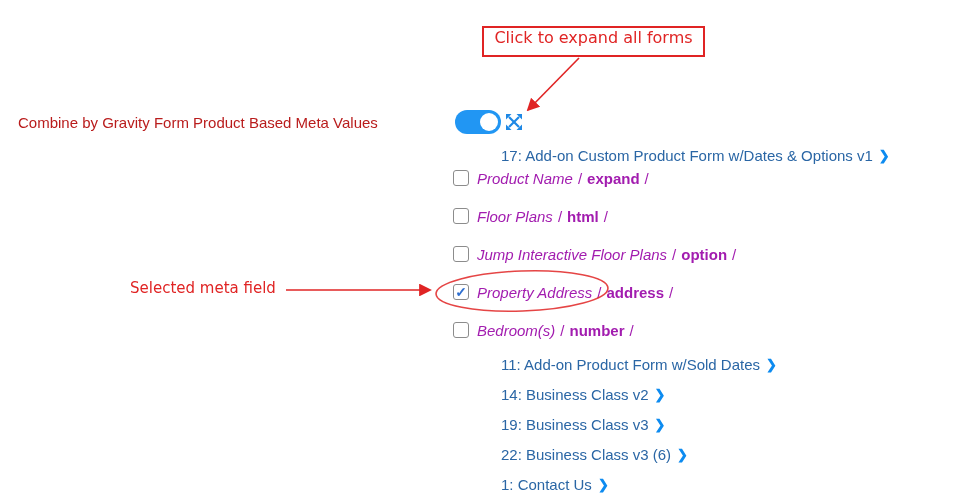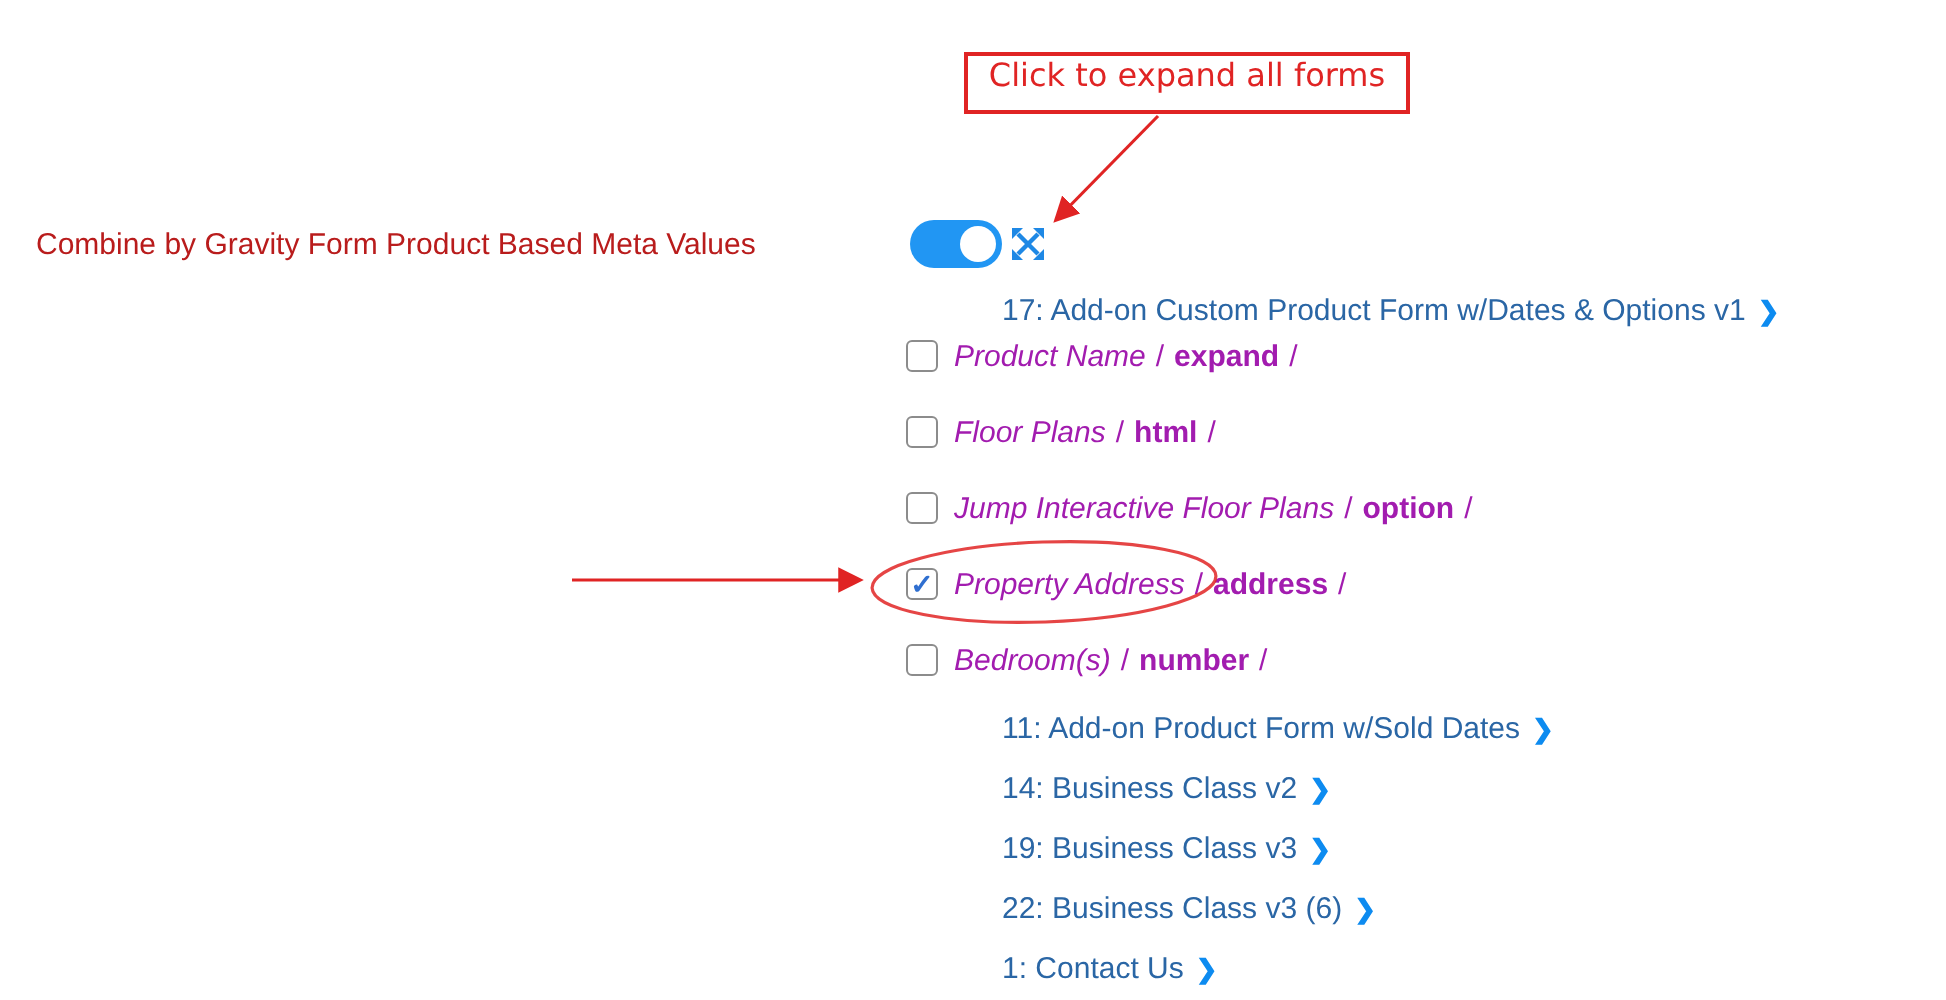--- a/index.html
+++ b/index.html
@@ -157,20 +157,21 @@
       <span>1: Contact Us</span>
       <span class="chevron">❯</span>
     </div>
 
   </div>
 
   <div class="callout-box">
     <span>Click to expand all forms</span>
   </div>
 
+  <div class="selected-note">Selected meta field</div>
 
   <svg id="annot-svg">
     <defs>
       <marker id="arrowhead" viewBox="0 0 10 10" refX="8.5" refY="5" markerWidth="8" markerHeight="8" orient="auto-start-reverse">
         <path d="M0 0 L10 5 L0 10 z" fill="#e02424"></path>
       </marker>
     </defs>
     <line x1="579" y1="58" x2="528" y2="110" stroke="#e02424" stroke-width="1.6" marker-end="url(#arrowhead)"></line>
     <line x1="286" y1="290" x2="430" y2="290" stroke="#e02424" stroke-width="1.6" marker-end="url(#arrowhead)"></line>
     <ellipse cx="522" cy="291" rx="86" ry="20" fill="none" stroke="#e02424" stroke-width="1.6" opacity="0.85" transform="rotate(-2 522 291)"></ellipse>

